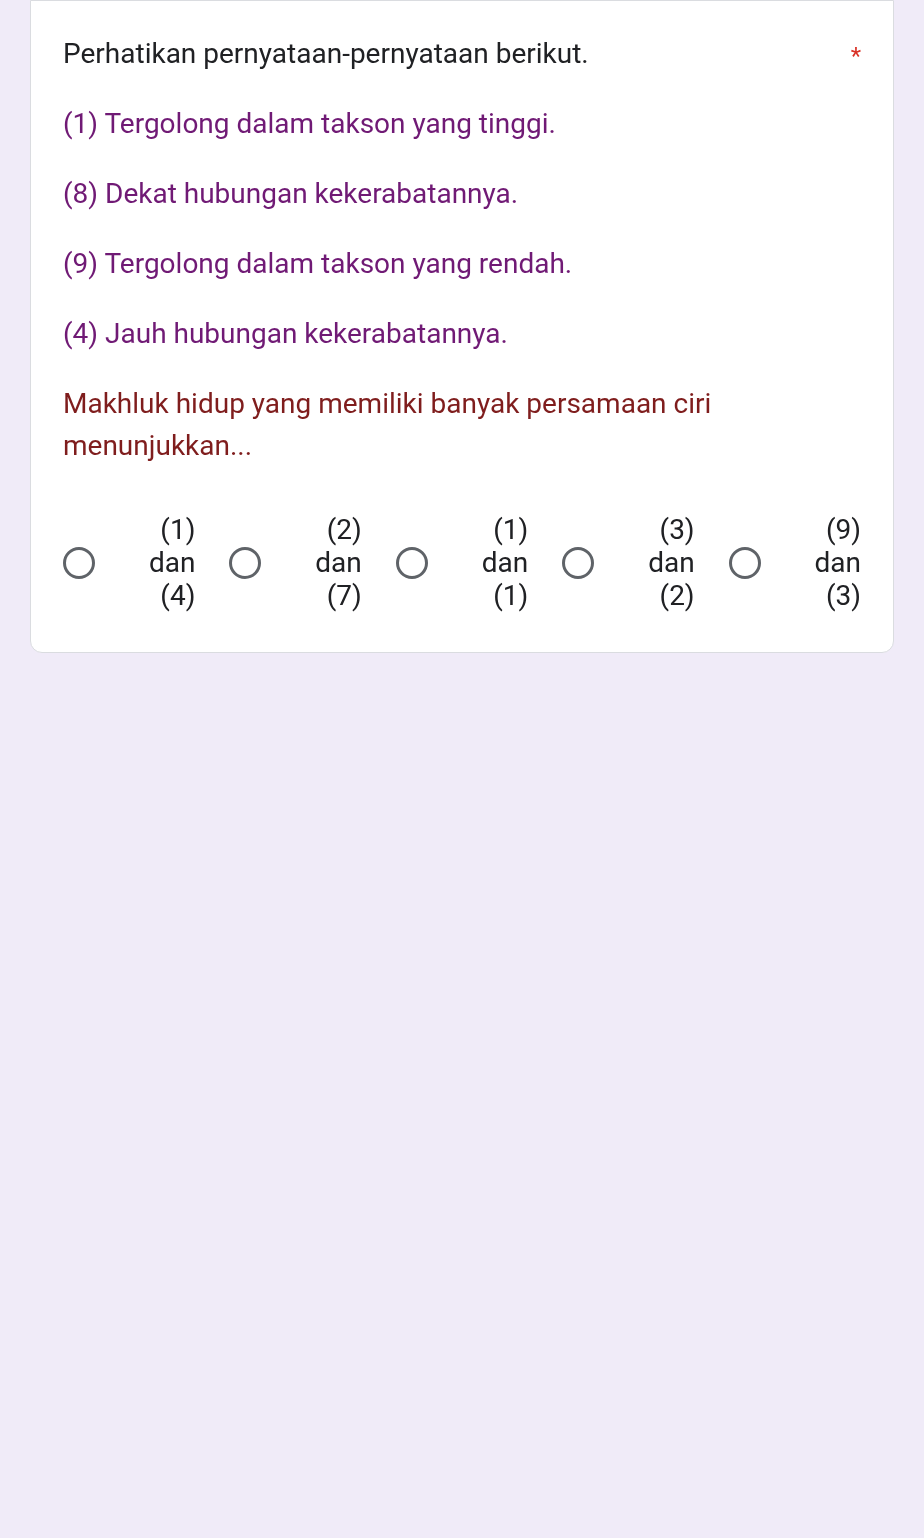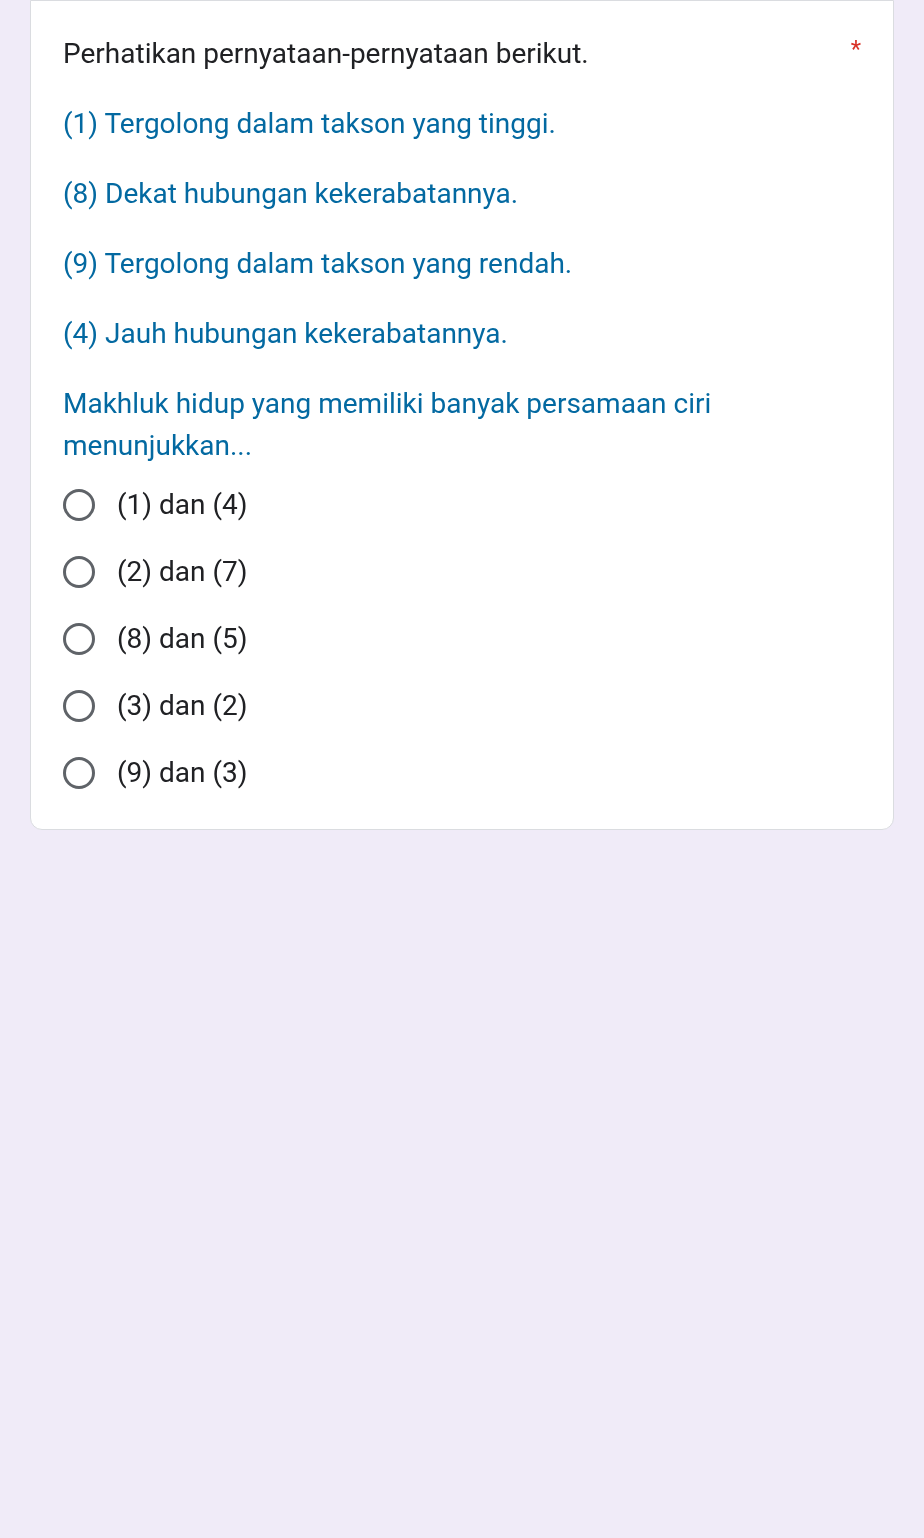--- a/index.html
+++ b/index.html
@@ -16,52 +16,53 @@
     .card {
       background-color: #ffffff;
       border: 1px solid #dadce0;
       border-radius: 0 0 12px 12px;
       padding: 32px 32px 40px 32px;
       margin: 0 30px 20px 30px;
     }
     .question-header {
       display: flex;
       justify-content: space-between;
-      align-items: flex-start;
+      align-items: center;
       margin-bottom: 28px;
     }
     .question-title {
       font-size: 28px;
       color: #202124;
       line-height: 1.5;
       flex: 1;
       padding-right: 20px;
     }
     .required-asterisk {
       color: #d93025;
       font-size: 24px;
       line-height: 1;
       margin-top: 4px;
     }
     .statement {
       font-size: 28px;
-      color: #0369a1;
+      color: #701a75;
       line-height: 1.5;
       margin-bottom: 28px;
     }
     .question-prompt {
       font-size: 28px;
-      color: #0369a1;
+      color: #7f1d1d;
       line-height: 1.5;
-      margin-bottom: 21px;
+      margin-bottom: 46px;
     }
     .options {
       display: flex;
-      flex-direction: column;
+      flex-direction: row;
       gap: 34px;
+      text-align: right;
     }
     .option {
       display: flex;
       align-items: center;
       gap: 22px;
       cursor: pointer;
     }
     .radio {
       width: 32px;
       height: 32px;
@@ -95,21 +96,21 @@
     <div class="option">
       <div class="radio"></div>
       <div class="option-label">(1) dan (4)</div>
     </div>
     <div class="option">
       <div class="radio"></div>
       <div class="option-label">(2) dan (7)</div>
     </div>
     <div class="option">
       <div class="radio"></div>
-      <div class="option-label">(8) dan (5)</div>
+      <div class="option-label">(1) dan (1)</div>
     </div>
     <div class="option">
       <div class="radio"></div>
       <div class="option-label">(3) dan (2)</div>
     </div>
     <div class="option">
       <div class="radio"></div>
       <div class="option-label">(9) dan (3)</div>
     </div>
   </div>

